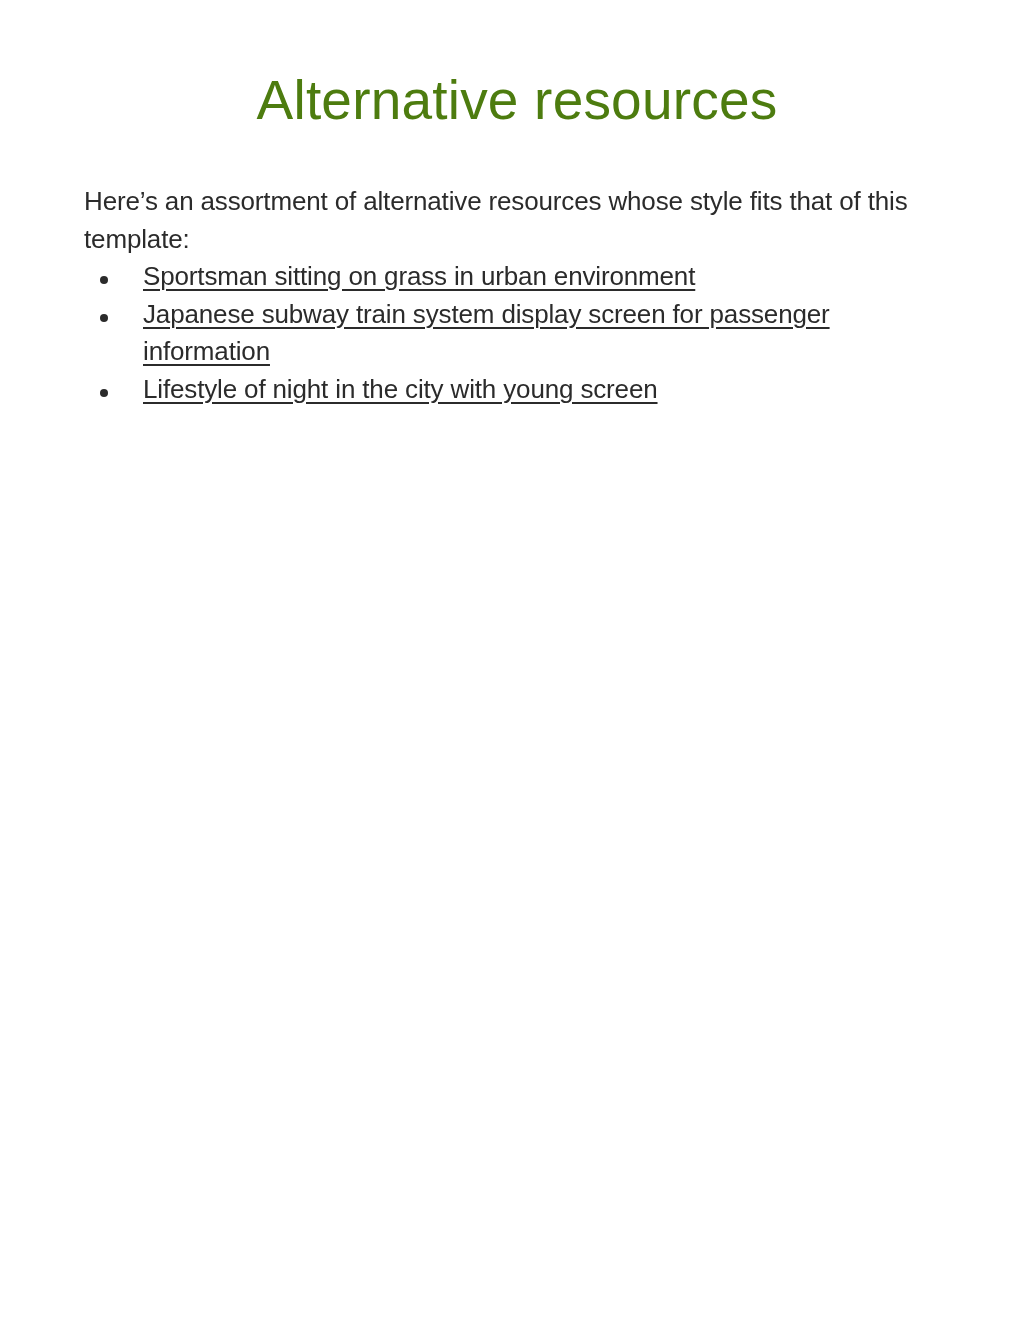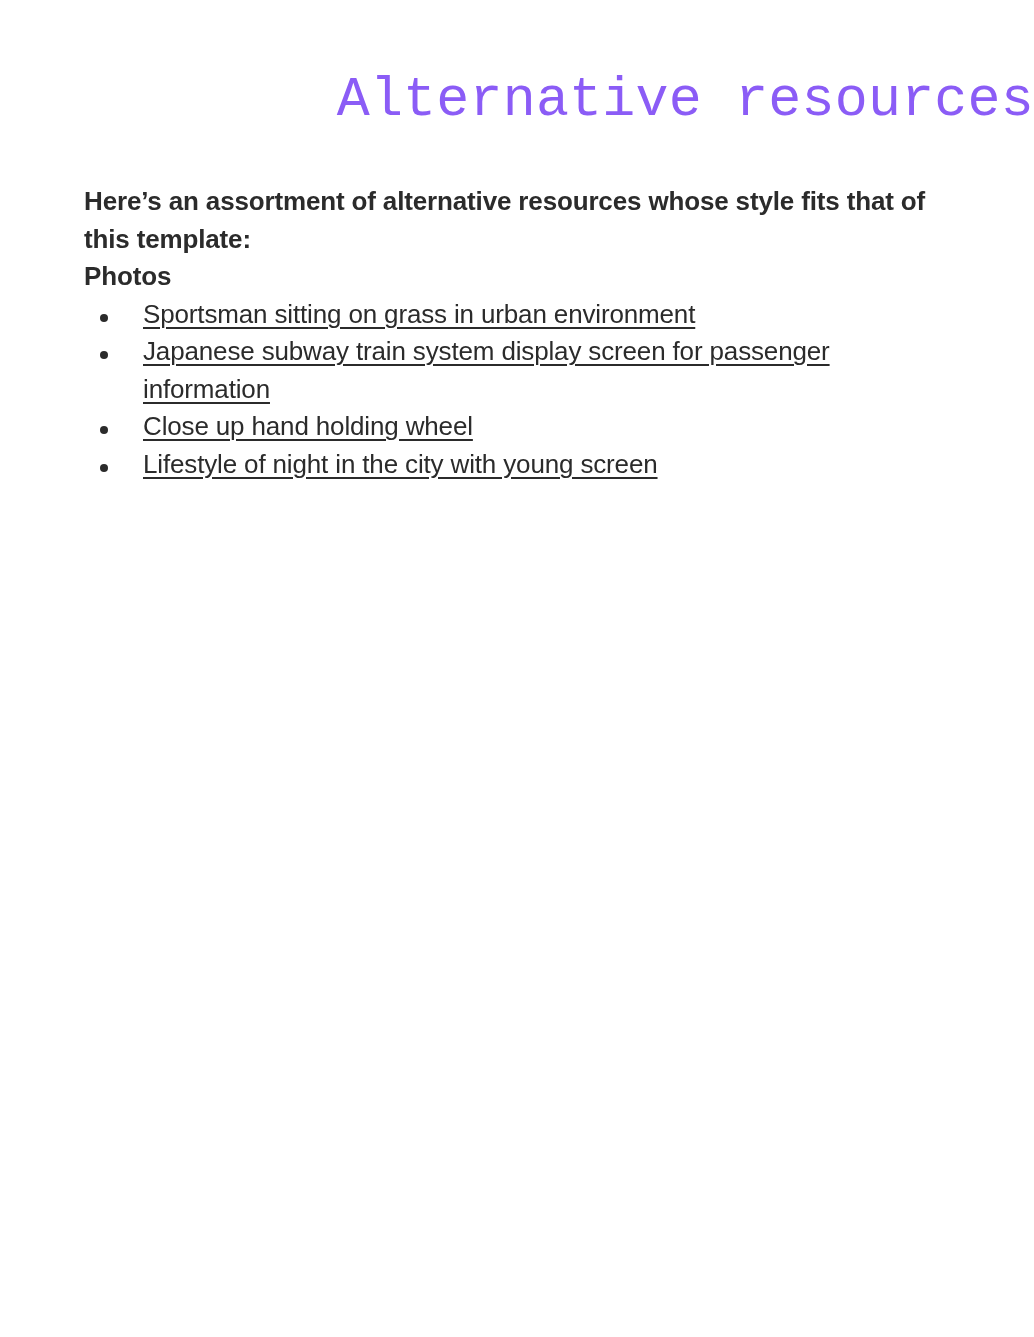--- a/index.html
+++ b/index.html
@@ -12,26 +12,26 @@
   .page {
     position: relative;
     width: 1034px;
     height: 1337px;
     background: #ffffff;
     box-sizing: border-box;
     overflow: hidden;
   }
 
   .doc-title {
-    font-family: Liberation Mono, monospace;
+    font-family: Liberation Sans, sans-serif;
     font-size: 55px;
     font-weight: 400;
     line-height: 1.05;
-    color: #8b5cf6;
-    text-align: right;
+    color: #4d7c0f;
+    text-align: center;
     margin: 0;
     padding: 0;
     position: absolute;
     left: 0;
     right: 0;
     top: 72px;
     letter-spacing: 0.2px;
   }
 
   .body-block {
@@ -40,21 +40,21 @@
     top: 183px;
     width: 842px;
   }
 
   .para {
     font-family: "Liberation Sans", "DejaVu Sans", sans-serif;
     font-size: 26px;
     line-height: 37.5px;
     color: #2b2b2b;
     margin: 0;
-    font-weight: 700;
+    font-weight: 400;
     letter-spacing: -0.15px;
   }
 
   .bullet-list {
     list-style: none;
     margin: 0;
     padding: 0;
   }
 
   .bullet-item {
@@ -90,35 +90,30 @@
 <body>
 
 <div class="page">
 
   <h1 class="doc-title">Alternative resources</h1>
 
   <div class="body-block">
 
     <p class="para">Here’s an assortment of alternative resources whose style fits that of this template:</p>
 
-    <p class="para">Photos</p>
 
     <ul class="bullet-list">
       <li class="bullet-item">
         <span class="bullet-marker"></span>
         <span class="res-link">Sportsman sitting on grass in urban environment</span>
       </li>
       <li class="bullet-item">
         <span class="bullet-marker"></span>
         <span class="res-link">Japanese subway train system display screen for passenger information</span>
       </li>
       <li class="bullet-item">
         <span class="bullet-marker"></span>
-        <span class="res-link">Close up hand holding wheel</span>
-      </li>
-      <li class="bullet-item">
-        <span class="bullet-marker"></span>
         <span class="res-link">Lifestyle of night in the city with young screen</span>
       </li>
     </ul>
 
   </div>
 </div>
 
 </body></html>

